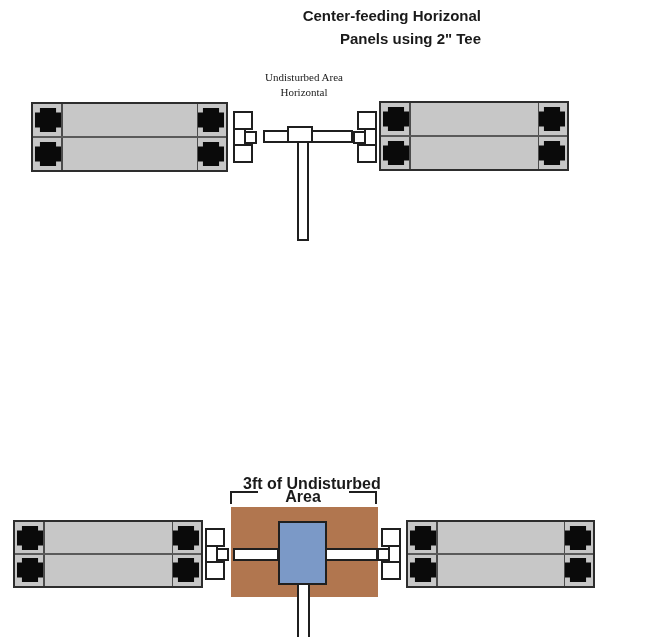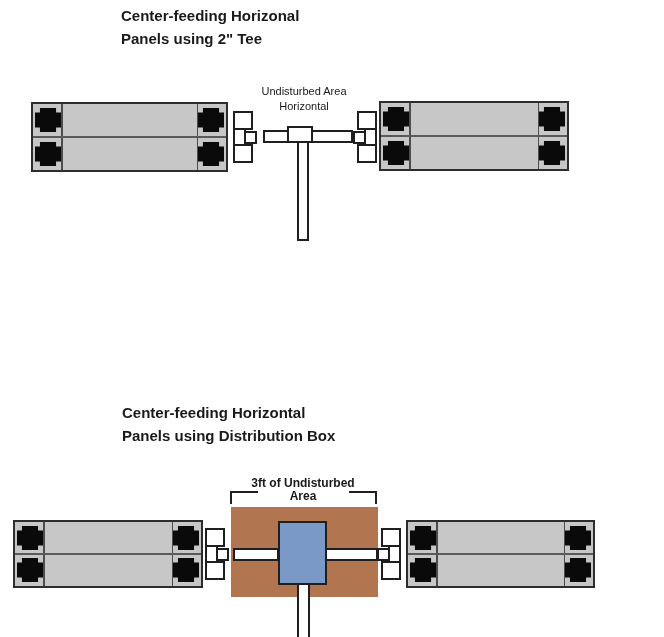--- a/index.html
+++ b/index.html
@@ -2,32 +2,32 @@
 <html style="--soil_brown: #b1764f; --distribution_box_blue: #7b99c7; --panel_gray: #c7c7c7; --panel_border: #2d2d2d; --outline_black: #1f1f1f; --connector_black: #0a0a0a; --text_black: #1a1a1a;"><head>
 <meta charset="utf-8">
 <style>
   html,body { margin:0; padding:0; background:#ffffff; }
   .stage {
     position:relative; width:664px; height:637px; overflow:hidden;
     background:#ffffff; font-family:"Liberation Sans", sans-serif;
   }
   
   .title {
-    position:absolute; text-align:left; white-space:nowrap;
+    position:absolute; text-align:right; white-space:nowrap;
     font-size:15px; font-weight:bold; color:var(--text_black);
     line-height:23px;
   }
   .note {
     position:absolute; text-align:center; white-space:nowrap;
     font-size:11px; font-weight:normal; color:var(--text_black);
     line-height:15px;
   }
   .dim-label {
     position:absolute; text-align:center; white-space:nowrap;
-    font-size:12px; font-weight:bold; color:var(--text_black);
+    font-size:16px; font-weight:bold; color:var(--text_black);
     line-height:13px;
   }
   
   .panel {
     position:absolute; box-sizing:border-box;
     background:var(--panel_gray); border:2px solid var(--panel_border);
   }
   .cap-line { position:absolute; top:0; bottom:0; width:1.5px; background:#4c4c4c; }
   .cap-line.left  { left:28px; }
   .cap-line.right { right:28px; }
@@ -67,21 +67,21 @@
 </head>
 <body>
 
 <div class="stage">
 
   <div class="title" style="left:121px; top:4px; width:360px;">
     <div>Center-feeding Horizonal</div>
     <div>Panels using 2" Tee</div>
   </div>
 
-  <div class="note" style="left:184px; top:84px; width:240px;">
+  <div class="note" style="left:184px; top:70px; width:240px;font-family:Liberation Serif, serif;">
     <div>Undisturbed Area</div>
     <div>Horizontal</div>
   </div>
 
   <div class="panel" style="left:31px; top:102px; width:197px; height:70px;">
     <div class="cap-line left"></div>
     <div class="cap-line right"></div>
     <div class="mid-line"></div>
     <div class="lug tl"></div>
     <div class="lug tr"></div>
@@ -110,24 +110,20 @@
     <div class="c-top"></div>
     <div class="c-bar"></div>
     <div class="c-bot"></div>
   </div>
 
   <div class="pipe-h" style="left:263px; top:130px; width:26px; height:13px;"></div>
   <div class="pipe-h" style="left:311px; top:130px; width:42px; height:13px;"></div>
   <div class="pipe-v capped" style="left:297px; top:141px; width:12px; height:100px;"></div>
   <div class="tee" style="left:287px; top:126px; width:26px; height:17px;"></div>
 
-  <div class="title" style="left:122px; top:401px; width:360px;">
-    <div>Center-feeding Horizontal</div>
-    <div>Panels using Distribution Box</div>
-  </div>
 
   <div class="dim-label" style="left:243px; top:477px; width:120px;">
     <div>3ft of Undisturbed</div>
     <div>Area</div>
   </div>
 
   <div class="bracket left" style="left:230px; top:491px;"></div>
   <div class="bracket right" style="left:349px; top:491px;"></div>
 
   <div class="soil" style="left:231px; top:507px; width:147px; height:90px;"></div>

